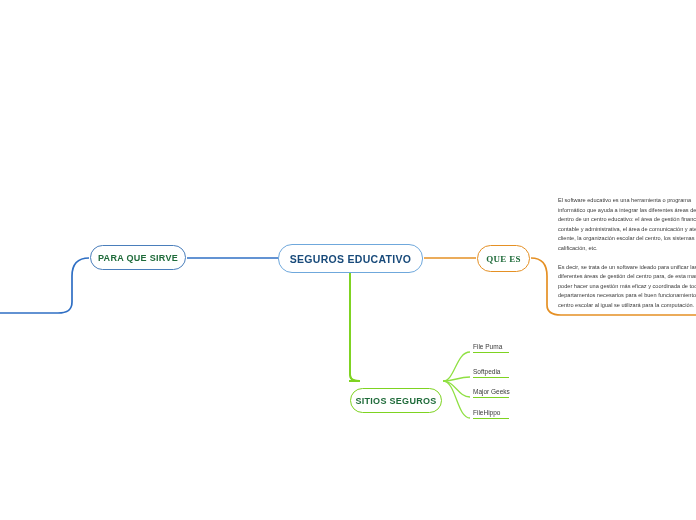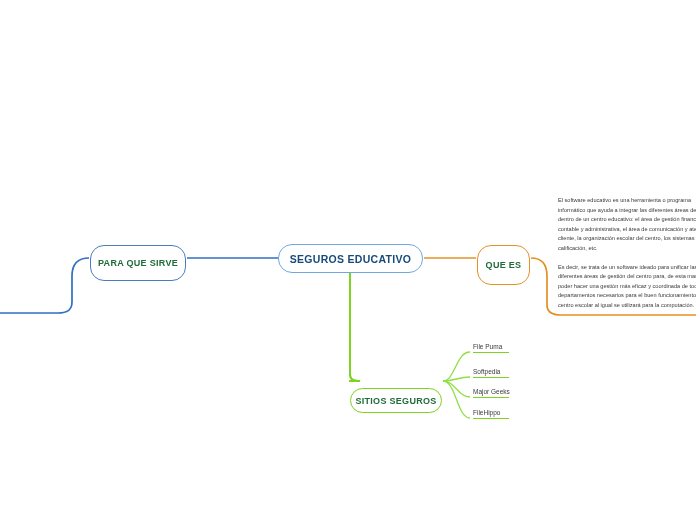--- a/index.html
+++ b/index.html
@@ -47,31 +47,32 @@
     width: 145px;
     height: 29px;
     border: 1.6px solid #6fa8dc;
     font-size: 10.5px;
     color: #184a7a;
   }
   .node-para {
     left: 90px;
     top: 245px;
     width: 96px;
-    height: 36px;
+    height: 25px;
     border: 1.4px solid #4a7ebb;
     font-size: 9px;
   }
   .node-quees {
     left: 477px;
     top: 245px;
     width: 53px;
-    height: 40px;
+    height: 27px;
     border: 1.4px solid #e59024;
     font-size: 9px;
+    font-family: Liberation Serif, serif;
   }
   .node-sitios {
     left: 350px;
     top: 368px;
     width: 92px;
     height: 25px;
     border: 1.4px solid #7ed321;
     font-size: 9px;
     margin-top: 20px;
   }

